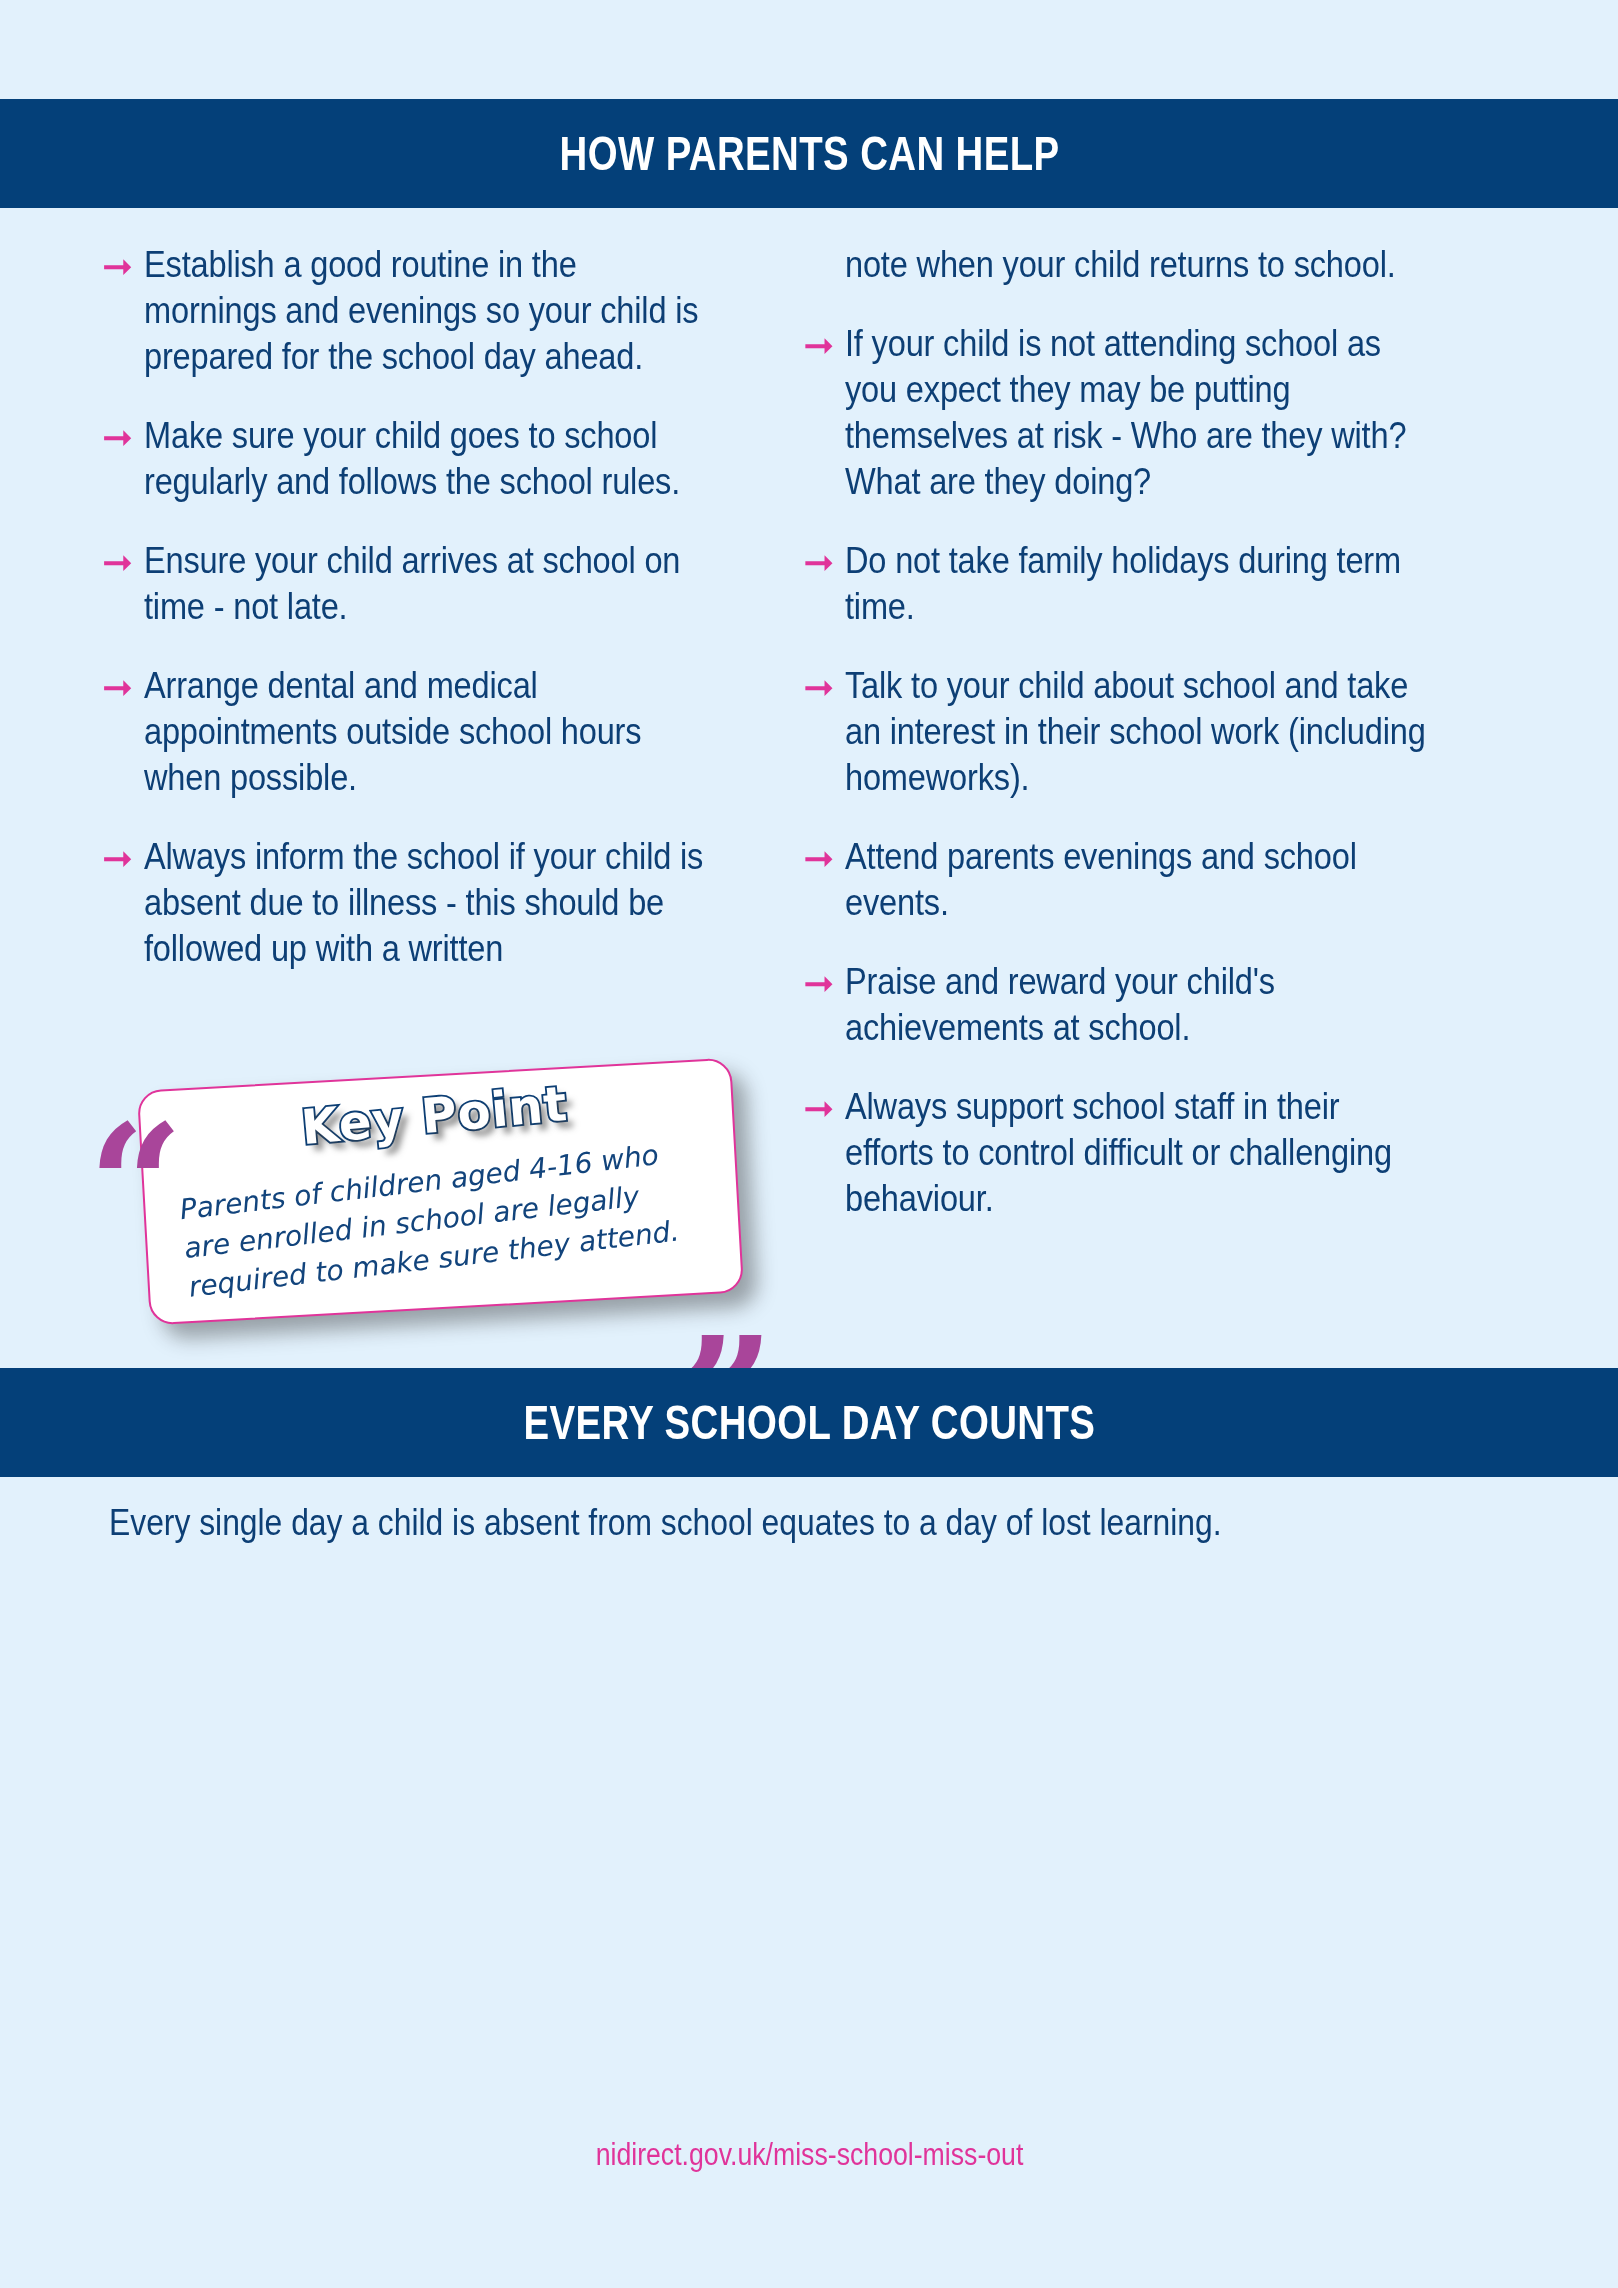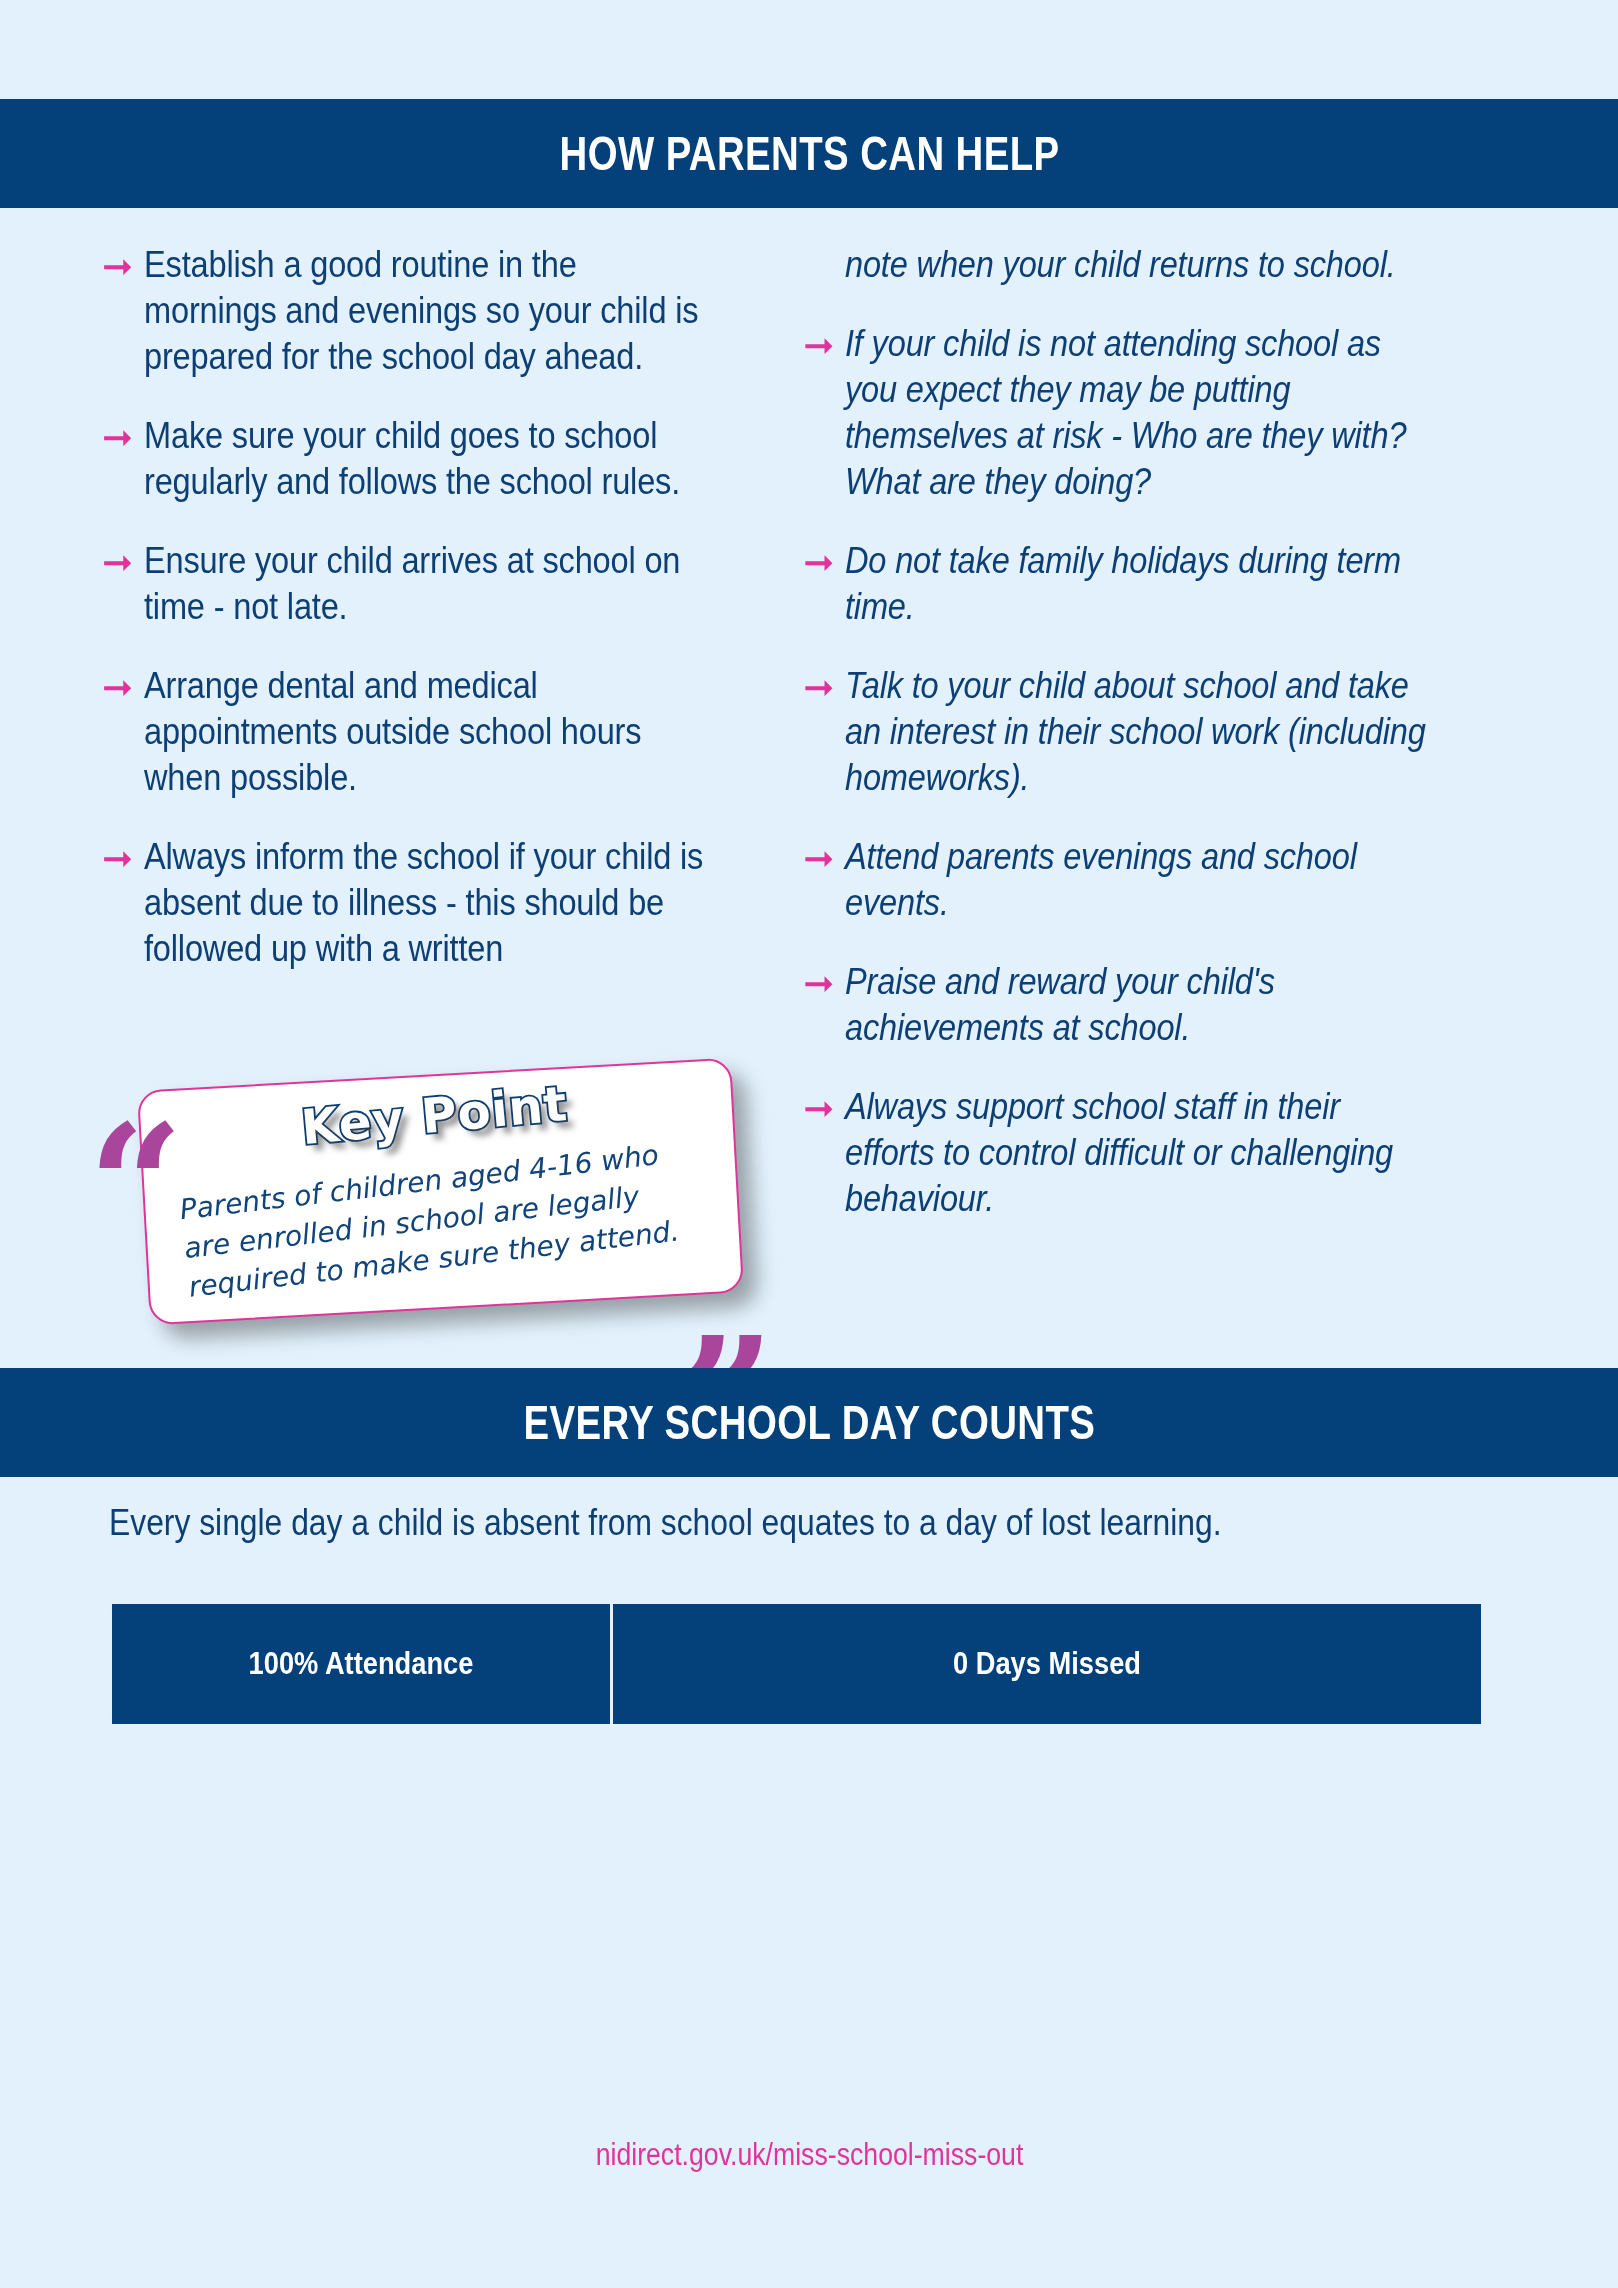--- a/index.html
+++ b/index.html
@@ -50,21 +50,21 @@
     position: absolute;
     top: 242px;
     left: 0;
     width: 1619px;
     display: flex;
   }
   .col {
     box-sizing: border-box;
   }
   .col-left  { width: 794px; padding-left: 102px; padding-right: 9.2px; }
-  .col-right { width: 825px; padding-left: 9.2px;  padding-right: 111px; font-style: italic; }
+  .col-right { width: 825px; padding-left: 9.2px;  padding-right: 111px; }
 
   .bullet {
     display: flex;
     align-items: flex-start;
     margin-bottom: 33px;
   }
   .bullet-arrow {
     flex: 0 0 auto;
     width: 42px;
     color: #e0349a;
@@ -307,27 +307,19 @@
   </div>
 
   <div class="banner" id="banner-count">
     <div class="banner-title">EVERY SCHOOL DAY COUNTS</div>
   </div>
 
   <div class="lost-learning">Every single day a child is absent from school equates to a day of lost learning.</div>
 
   <table class="attendance-table">
     <tbody>
-      <tr>
-        <td class="col-attendance">
-          <span class="cell-inner">100% Attendance</span>
-        </td>
-        <td class="col-missed">
-          <span class="cell-inner">0 Days Missed</span>
-        </td>
-      </tr>
     </tbody>
   </table>
 
   <div class="footer-url">nidirect.gov.uk/miss-school-miss-out</div>
 
 </div>
 
 
 </body></html>

